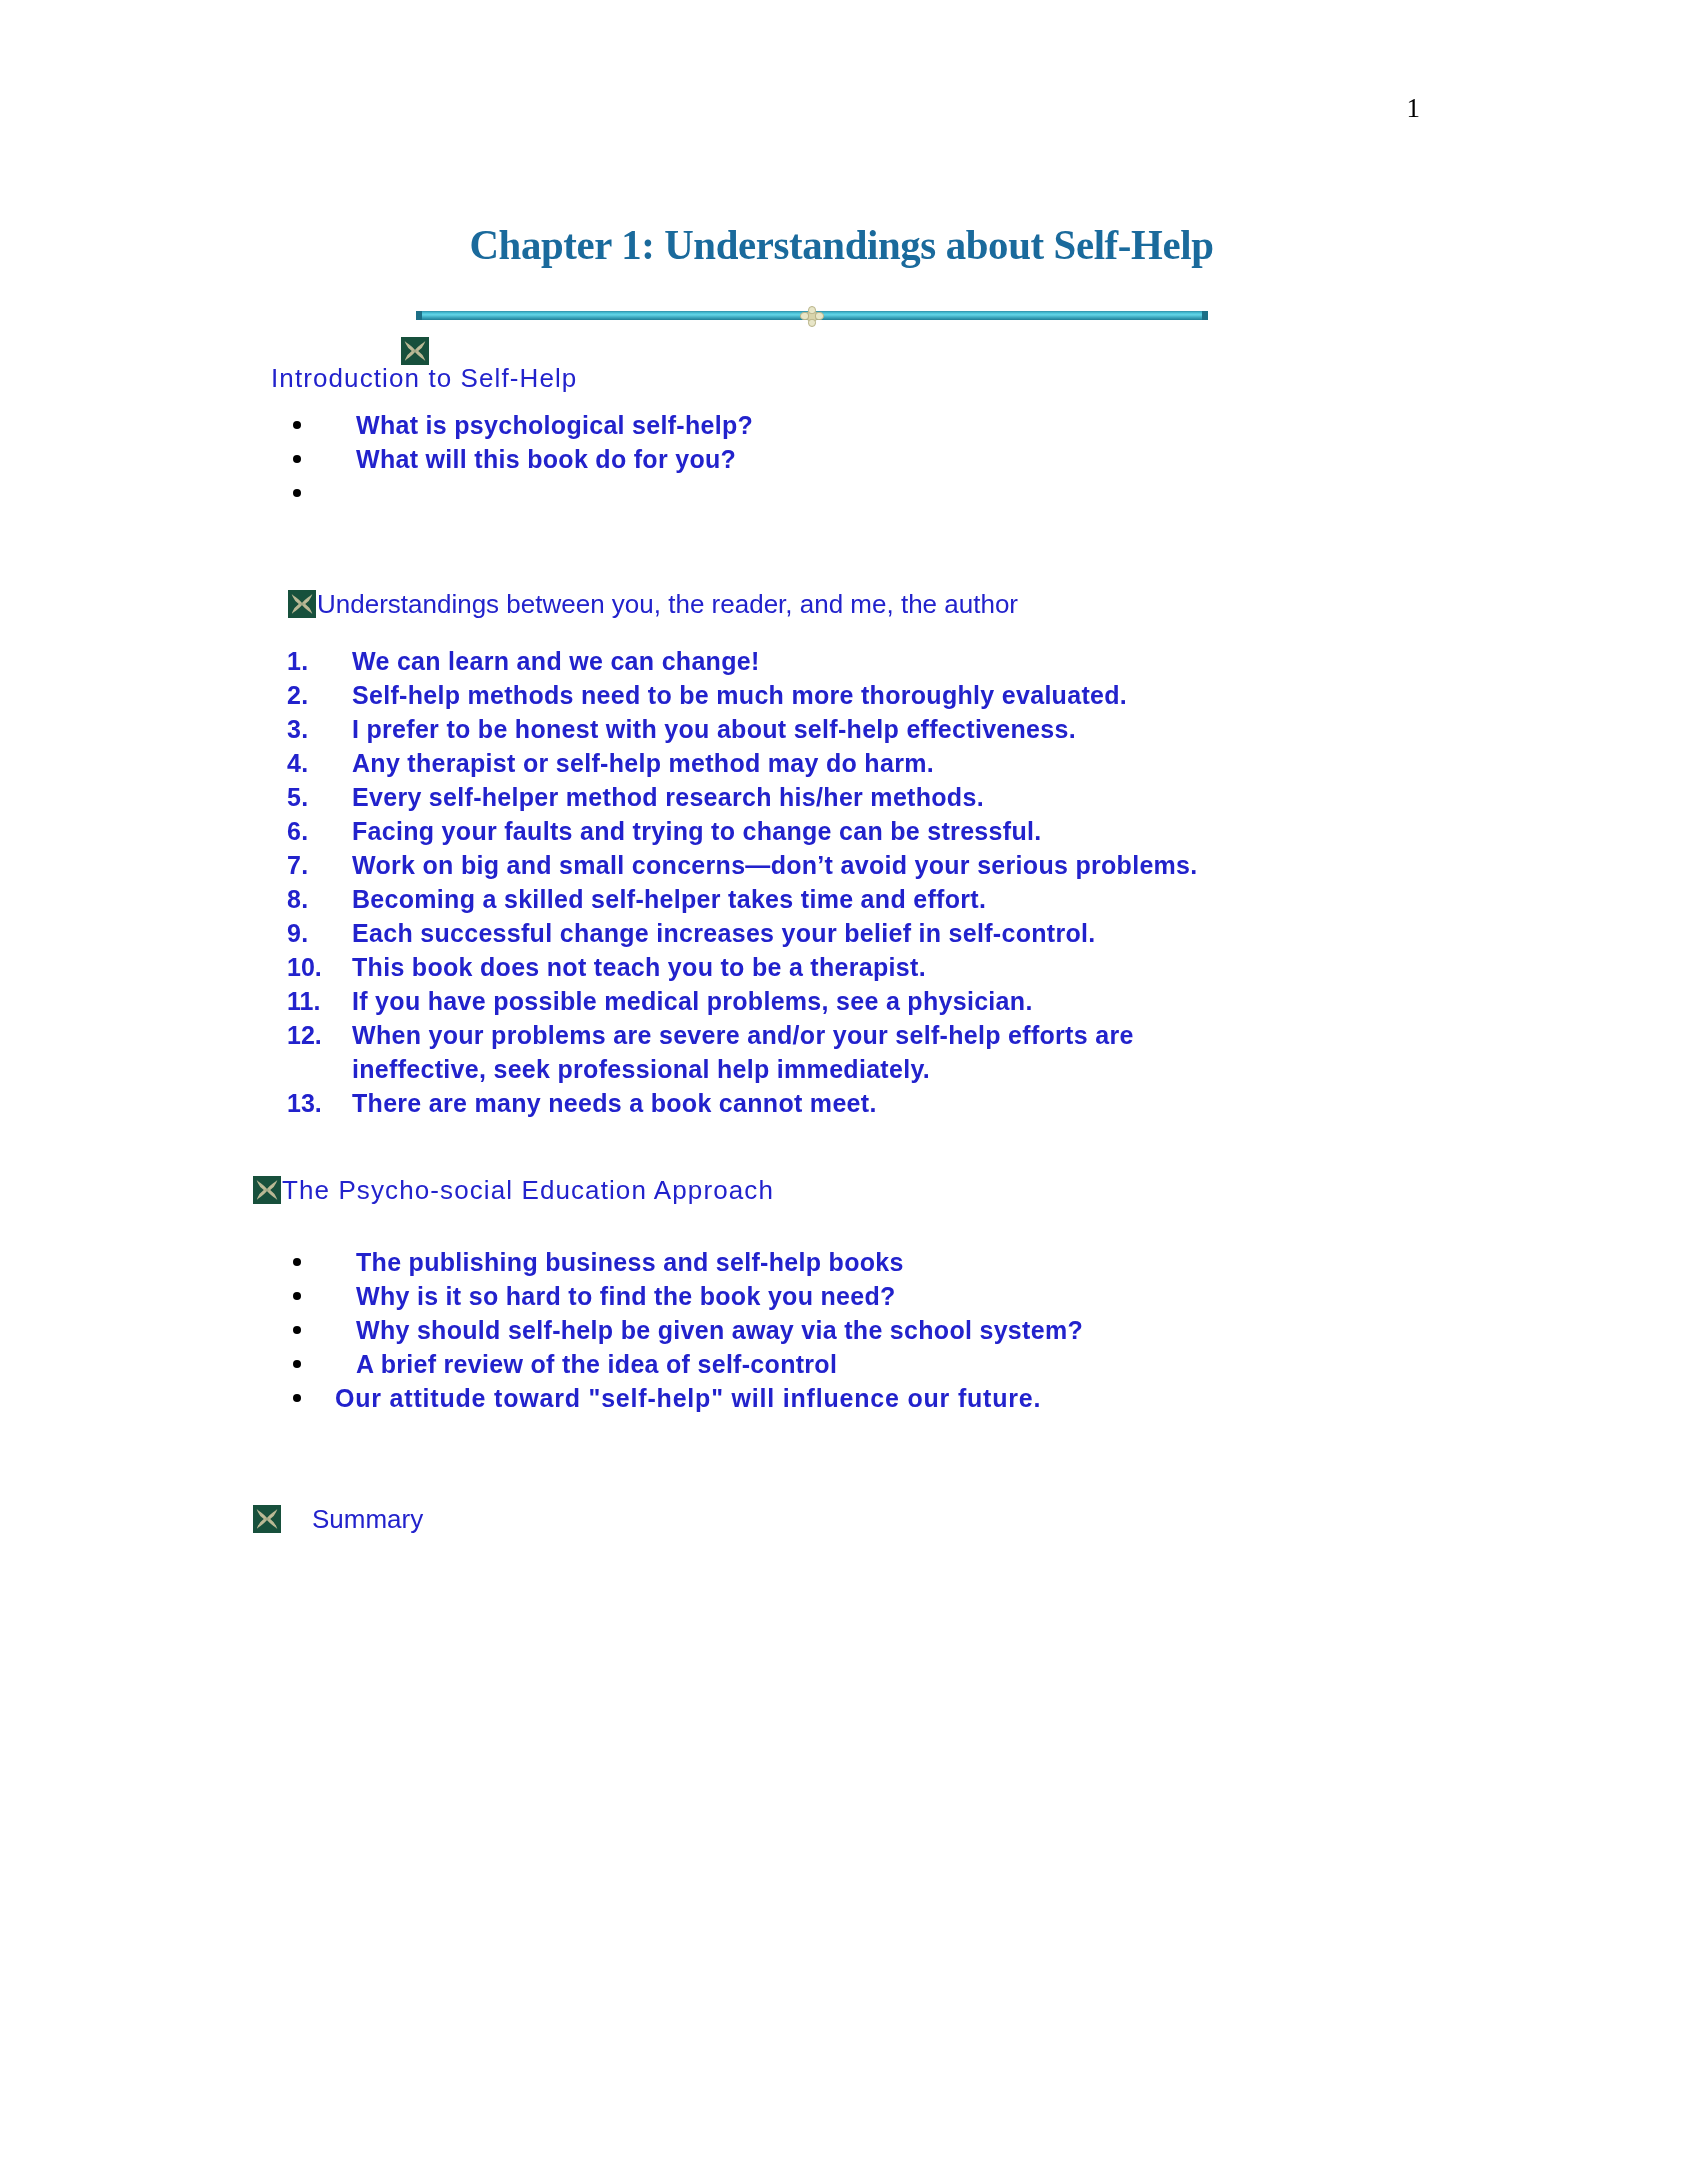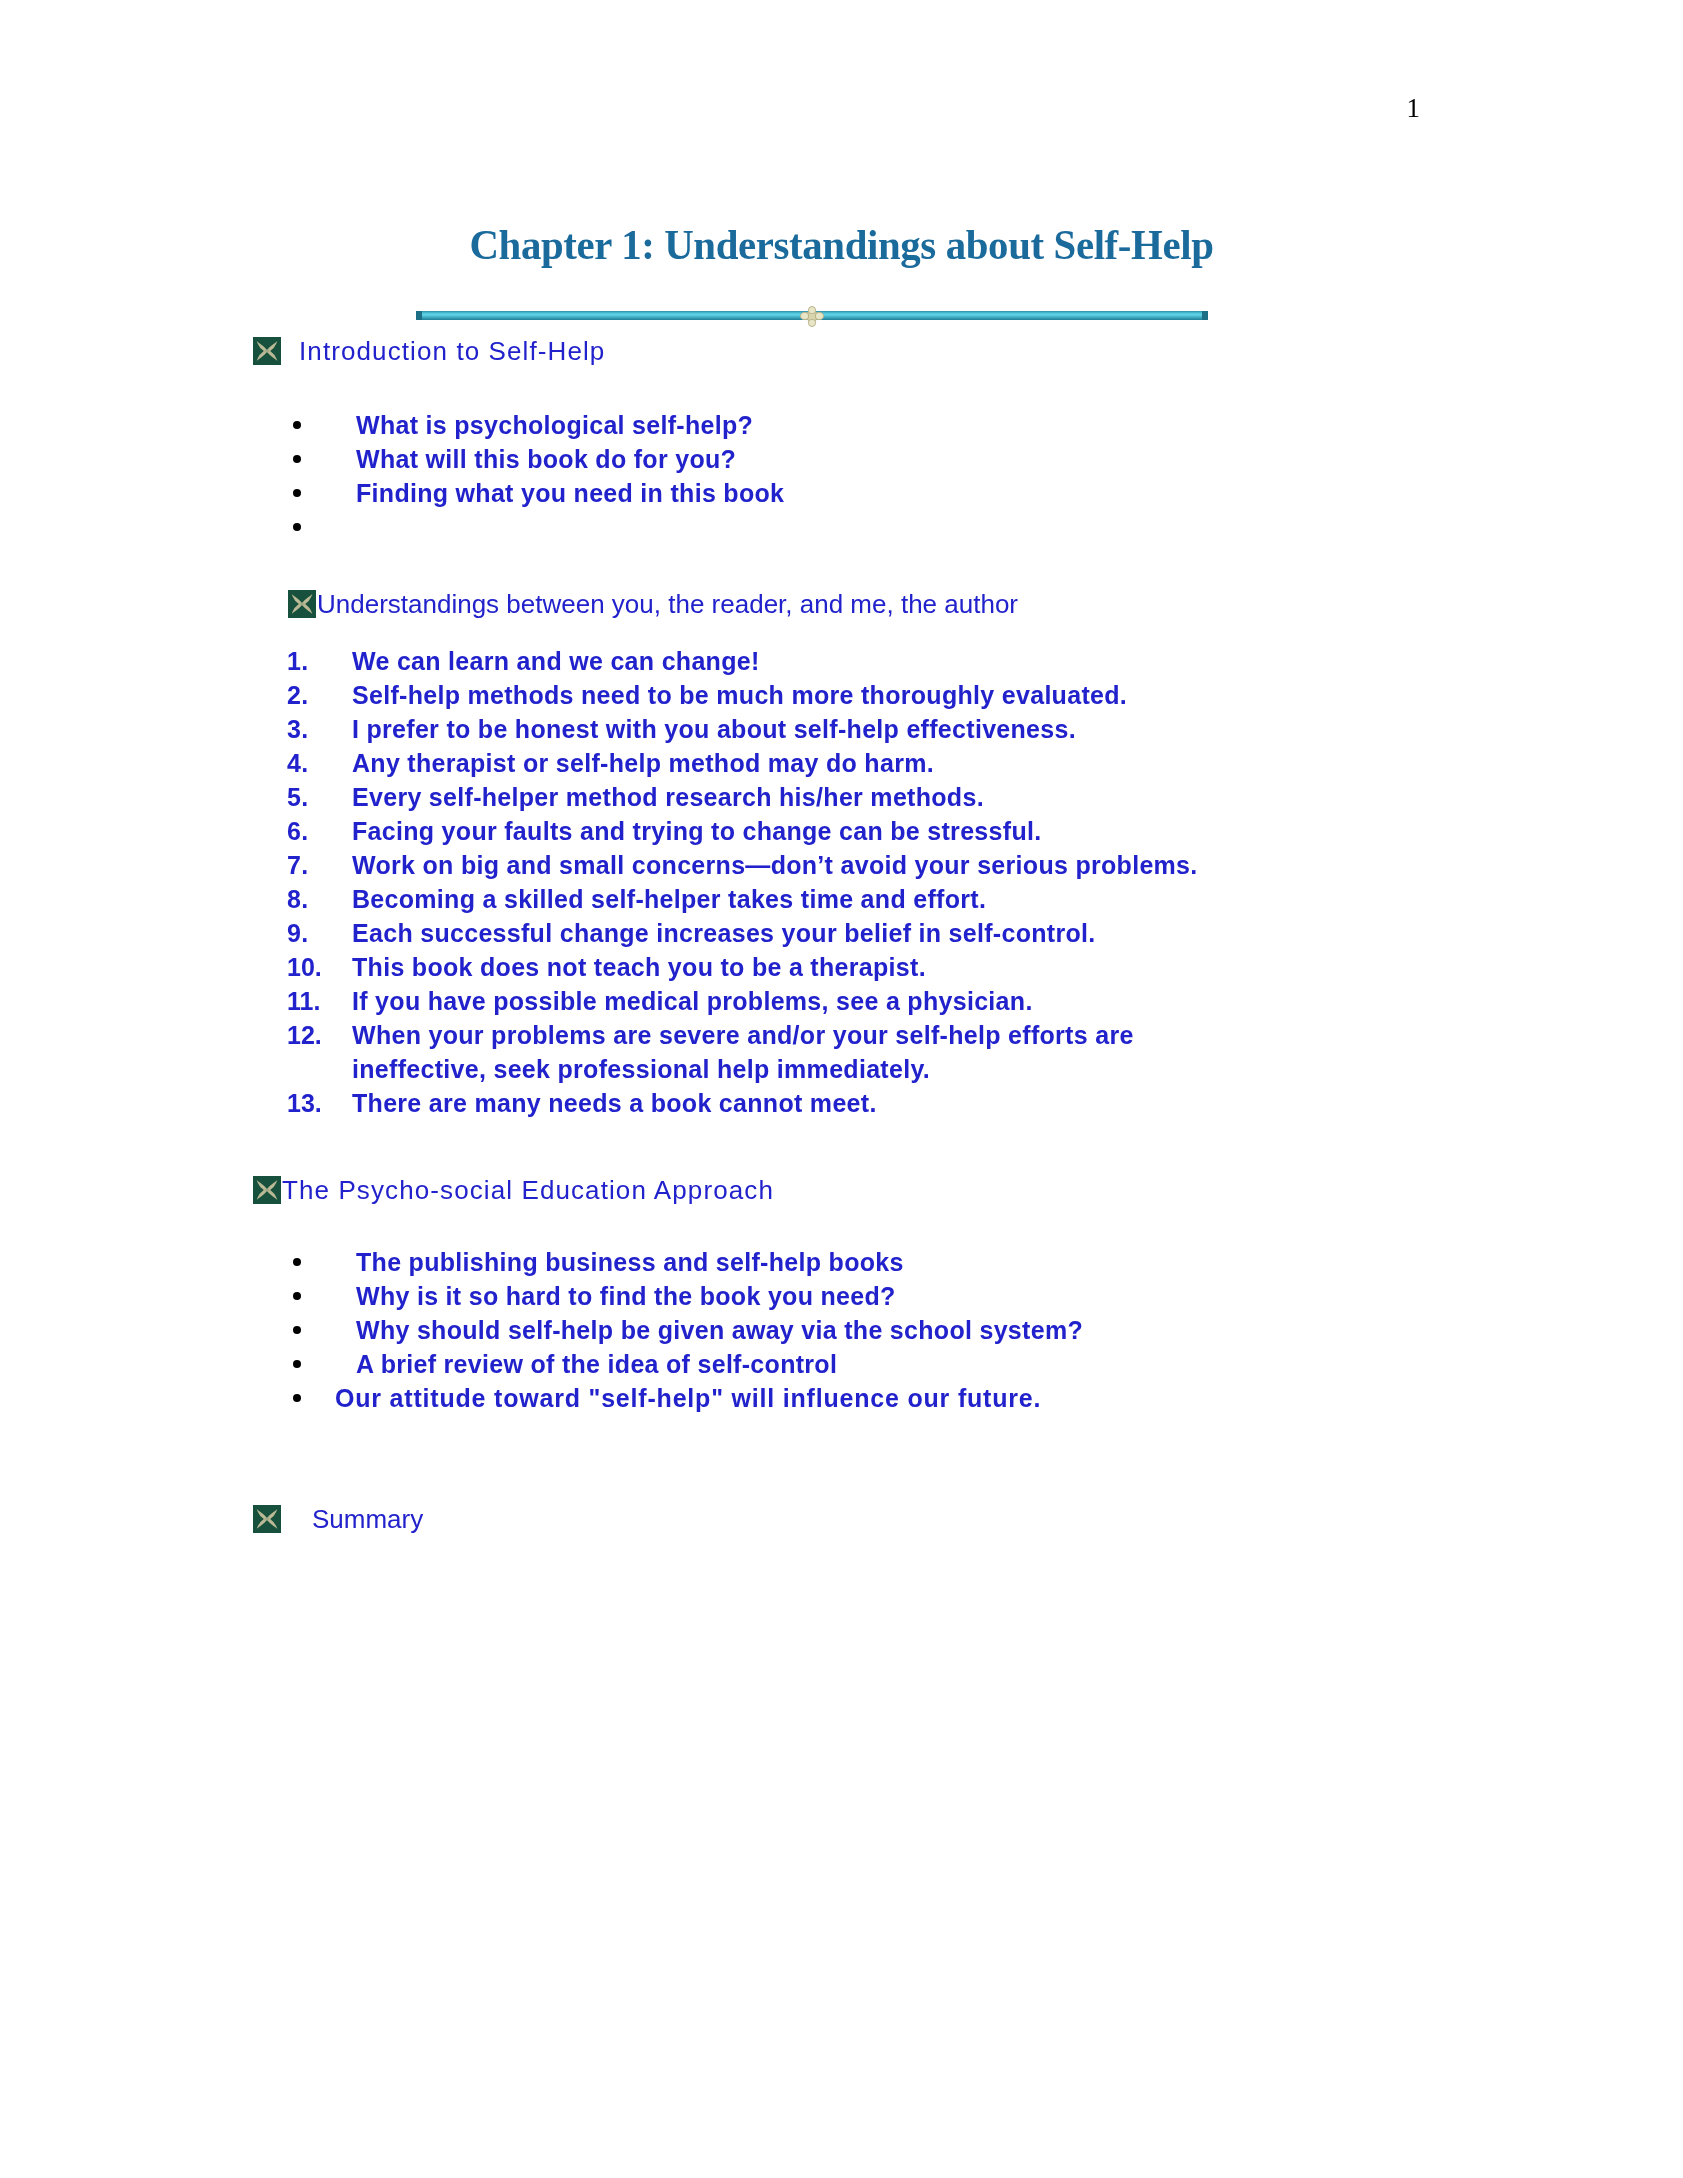--- a/index.html
+++ b/index.html
@@ -200,21 +200,21 @@
   .bullet-list li.tight {
     padding-left: 42px;
     letter-spacing: 0.8px;
   }
   .bullet-list li.tight .bullet-dot { left: 0px; }
 
   
   .numbered-list li.two-digit .num { letter-spacing: 0px; }
 
   
-  #heading-intro  { top: 337px; left: 253px; }
+  #heading-intro  { top: 337px; left: 253px; flex-direction: column; }
   #heading-intro .heading-text { margin-left: 18px; }
   #heading-under  { top: 590px; left: 253px; padding-left: 35px; }
   #heading-under .heading-text { margin-left: 1px; }
   #heading-psycho { top: 1176px; left: 253px; }
   #heading-psycho .heading-text { margin-left: 1px; }
   #heading-summary{ top: 1505px; left: 253px; }
   #heading-summary .heading-text { margin-left: 1px; padding-left: 30px; }
 </style>
 </head>
 <body>
@@ -254,24 +254,20 @@
     <li>
       <span class="bullet-dot"></span>
       <span>What is psychological self-help?</span>
     </li>
     <li>
       <span class="bullet-dot"></span>
       <span>What will this book do for you?</span>
     </li>
     <li>
       <span class="bullet-dot"></span>
-      <span>Finding what you need in this book</span>
-    </li>
-    <li>
-      <span class="bullet-dot"></span>
     </li>
   </ul>
 
   <div class="section-heading" id="heading-under">
     <span class="pinwheel-icon">
       <svg width="28" height="28" viewBox="0 0 28 28">
         <g fill="none" stroke="#f2f0dc" stroke-width="1.6">
           <path d="M13 13 C10.5 10 8 8.5 5.5 6.5 C6.5 9 8 11 11 13.2 Z" fill="#f2f0dc" stroke="#b9b894"></path>
           <path d="M15 13 C17.5 10 20 8.5 22.5 6.5 C21.5 9 20 11 17 13.2 Z" fill="#f2f0dc" stroke="#b9b894"></path>
           <path d="M13 15 C10.5 18 8 19.5 5.5 21.5 C6.5 19 8 17 11 14.8 Z" fill="#f2f0dc" stroke="#b9b894"></path>

